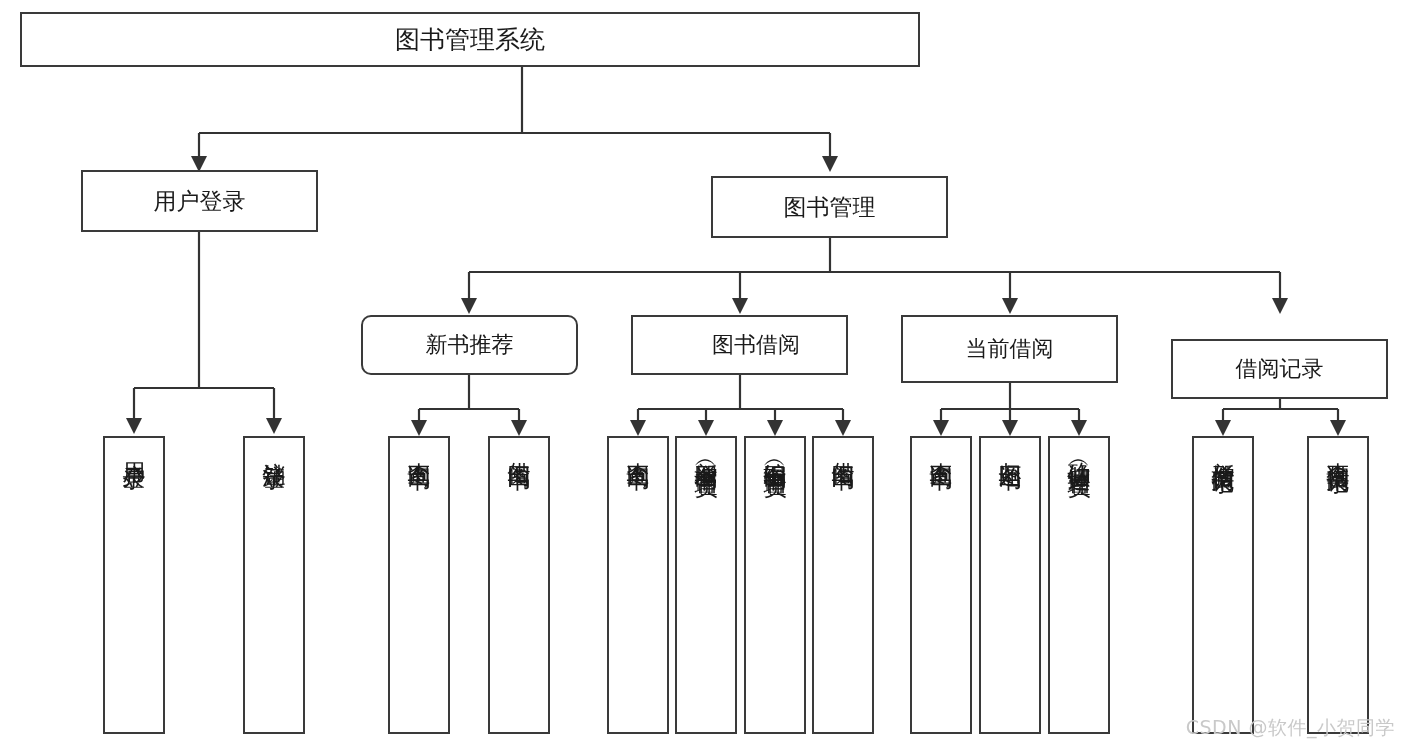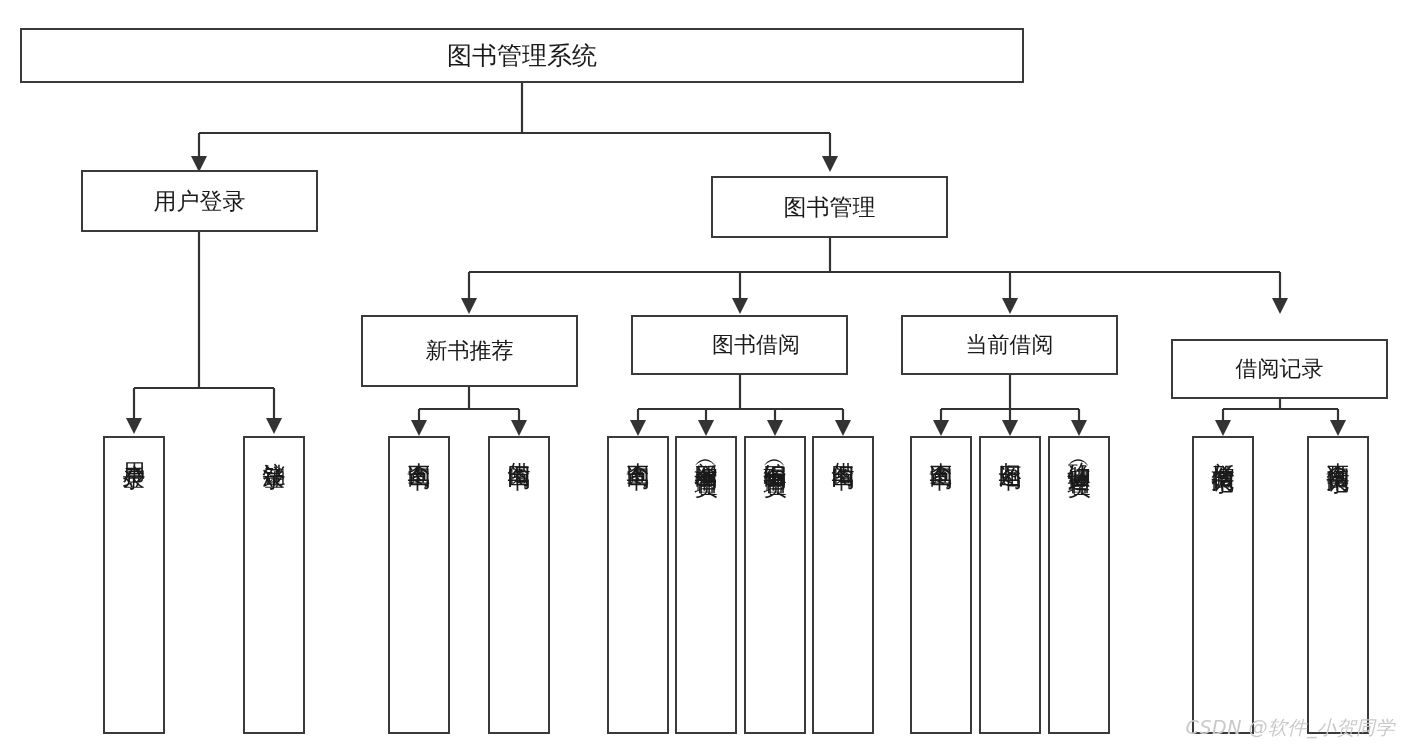--- a/index.html
+++ b/index.html
@@ -75,21 +75,20 @@
   
   #watermark {
     position: absolute;
     right: 10px;
     bottom: 6px;
     font-size: 19px;
     color: #c9c9c9;
     letter-spacing: 0.5px;
     z-index: 3;
     white-space: nowrap;
-    font-style: italic;
   }
 </style>
 </head>
 <body>
 
 <div id="canvas">
 
   <svg id="wires" viewBox="0 0 1405 747" xmlns="http://www.w3.org/2000/svg">
 
     <line x1="522" y1="67" x2="522" y2="133"></line>
@@ -149,41 +148,41 @@
     <polygon points="1071,420 1087,420 1079,436"></polygon>
 
     <line x1="1280" y1="375" x2="1280" y2="409"></line>
     <line x1="1223" y1="409" x2="1338" y2="409"></line>
     <line x1="1223" y1="409" x2="1223" y2="422"></line>
     <polygon points="1215,420 1231,420 1223,436"></polygon>
     <line x1="1338" y1="409" x2="1338" y2="422"></line>
     <polygon points="1330,420 1346,420 1338,436"></polygon>
   </svg>
 
-  <div class="node root" style="left:20px; top:12px; width:1004px; height:55px;margin-top:16px;">
+  <div class="node root" style="left:20px; top:12px; width:900px; height:55px;">
     <span>图书管理系统</span>
   </div>
 
   <div class="node level2" style="left:81px; top:170px; width:237px; height:62px;">
     <span>用户登录</span>
   </div>
 
   <div class="node level2" style="left:711px; top:176px; width:237px; height:62px;">
     <span>图书管理</span>
   </div>
 
-  <div class="node level3" style="left:361px; top:315px; width:217px; height:72px;">
+  <div class="node level3" style="left:361px; top:315px; width:217px; height:60px;border-radius:10px;">
     <span>新书推荐</span>
   </div>
 
   <div class="node level3" style="left:631px; top:315px; width:217px; height:60px;padding-left:33px;">
     <span>图书借阅</span>
   </div>
 
-  <div class="node level3" style="left:901px; top:315px; width:217px; height:60px;">
+  <div class="node level3" style="left:901px; top:315px; width:217px; height:68px;">
     <span>当前借阅</span>
   </div>
 
   <div class="node level3" style="left:1171px; top:315px; width:217px; height:60px;margin-top:24px;">
     <span>借阅记录</span>
   </div>
 
   <div class="node leaf" style="left:103px; top:436px; width:62px; height:298px;">
     <span class="vlabel">用户登录</span>
   </div>

